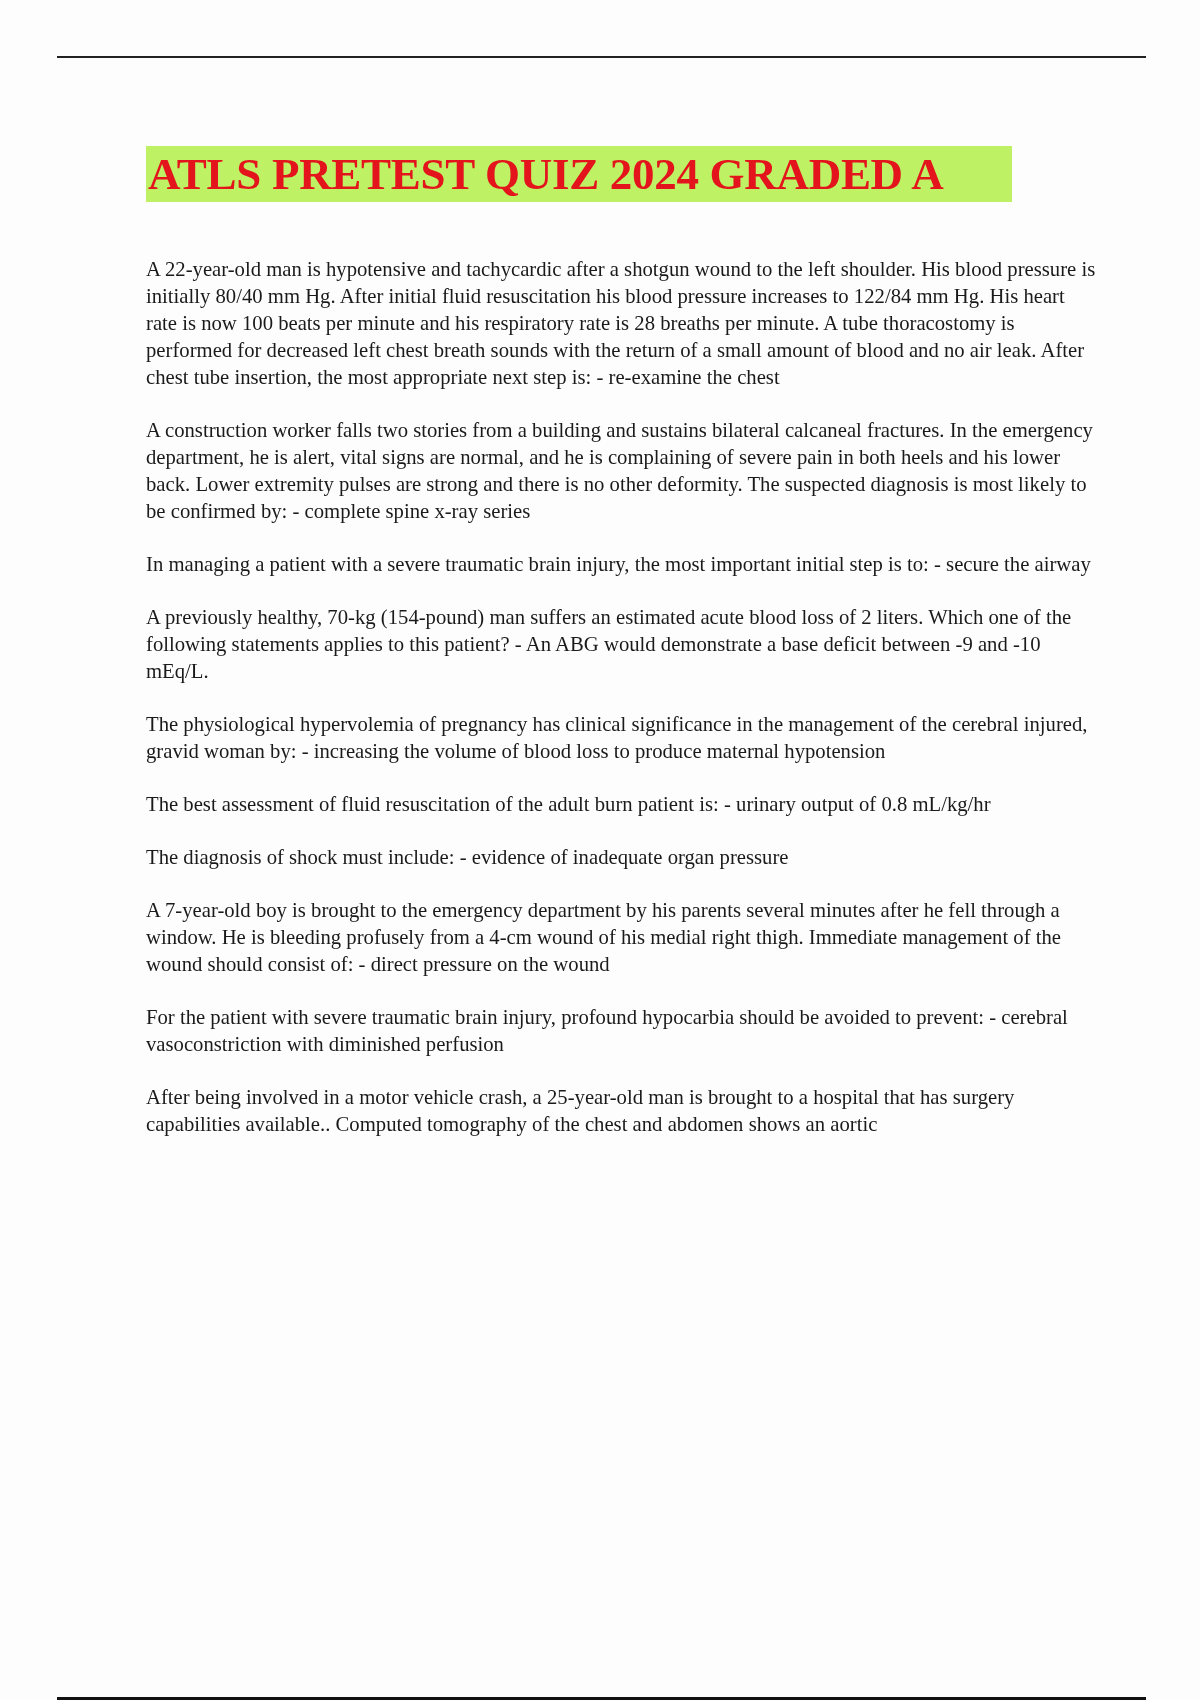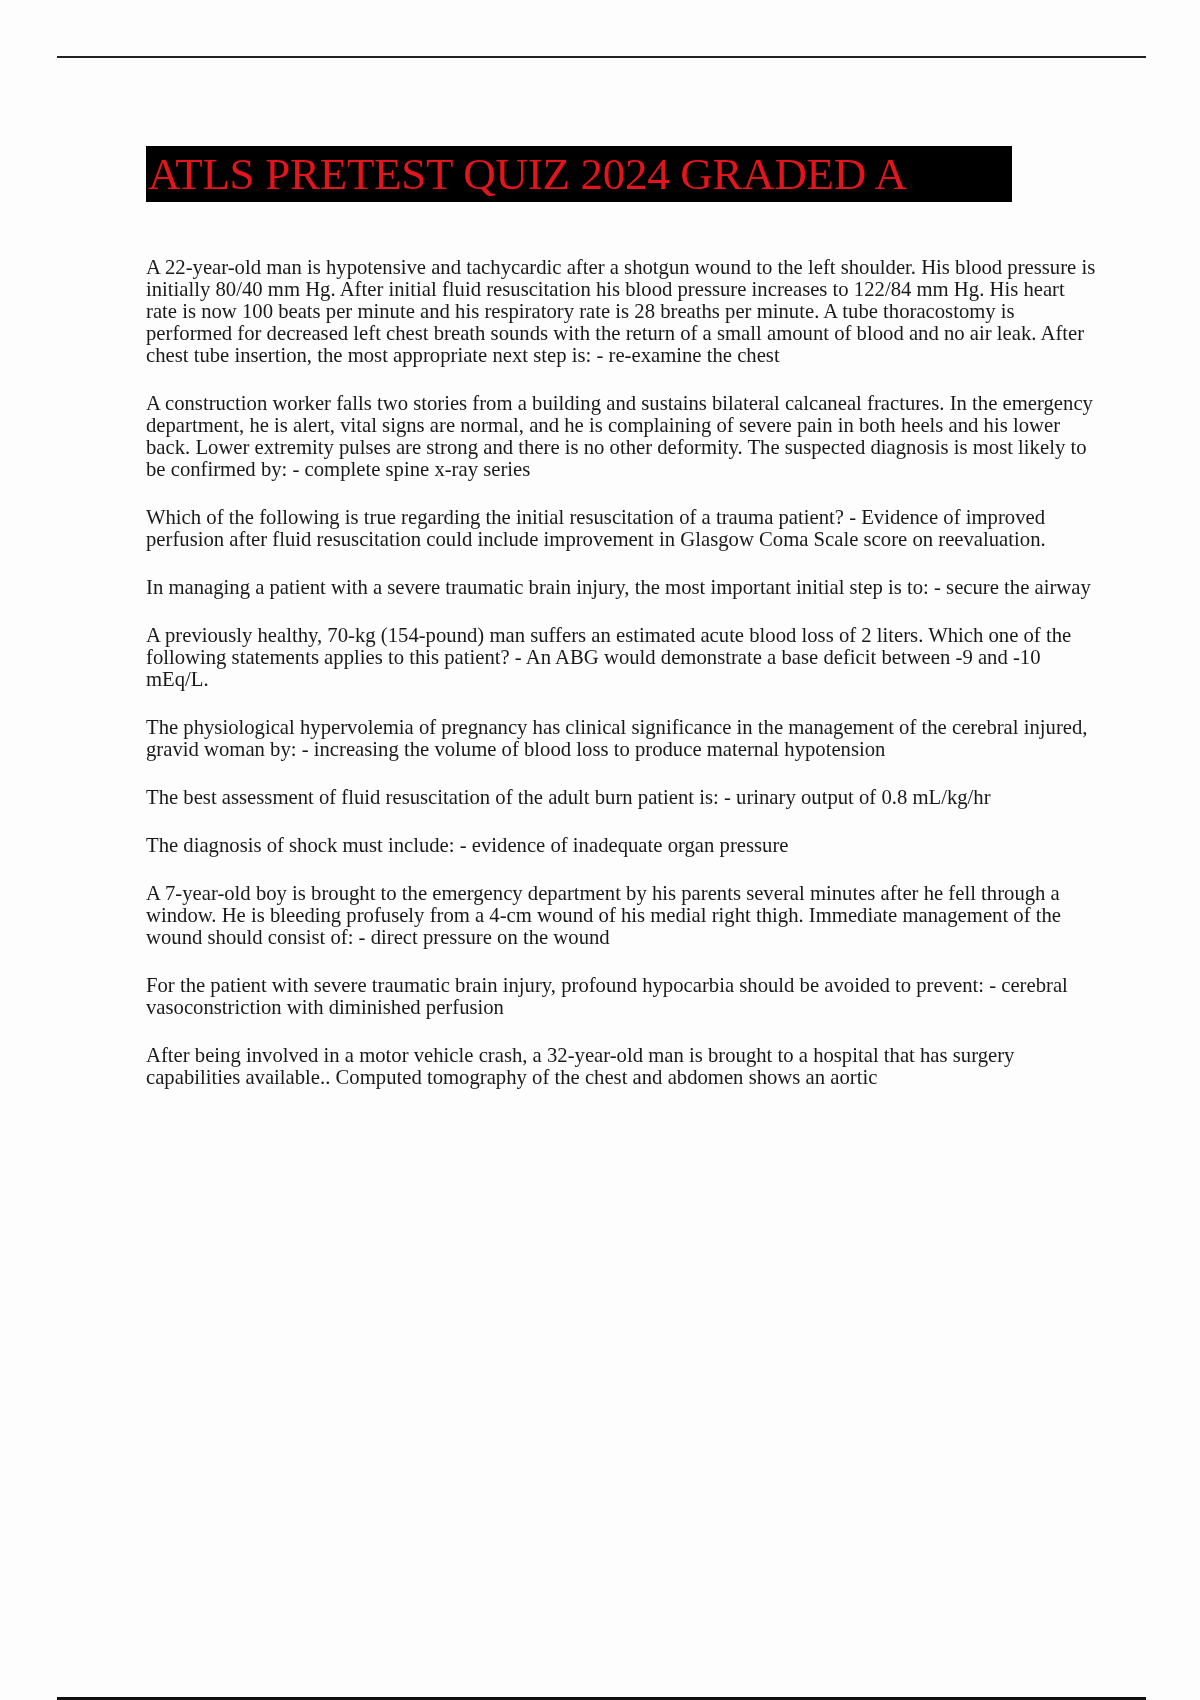--- a/index.html
+++ b/index.html
@@ -10,50 +10,49 @@
     color: #1a1a1a;
   }
   .rule-top {
     position: absolute; left: 57px; top: 56px; width: 1089px; height: 2px; background: #222;
   }
   .rule-bottom {
     position: absolute; left: 57px; top: 1697px; width: 1089px; height: 3px; background: #111;
   }
   .title {
     position: absolute; left: 146px; top: 146px; width: 864px; height: 56px;
-    background: #000000;
+    background: #bef264;
     color: #e3141b;
-    font-weight: normal;
+    font-weight: bold;
     font-size: 45px; line-height: 56px;
     letter-spacing: -0.3px;
     white-space: nowrap; overflow: hidden;
     padding-left: 2px;
   }
   .content {
     position: absolute; left: 146px; top: 256px; width: 950px;
   }
   .qa {
-    font-size: 20.7px; line-height: 22px;
+    font-size: 20.7px; line-height: 27px;
     margin: 0 0 26px 0;
   }
 </style>
 </head>
 <body>
 
 <div class="rule-top"></div>
 
 <div class="title">ATLS PRETEST QUIZ 2024 GRADED A</div>
 
 <div class="content">
   <p class="qa">A 22-year-old man is hypotensive and tachycardic after a shotgun wound to the left shoulder. His blood pressure is initially 80/40 mm Hg. After initial fluid resuscitation his blood pressure increases to 122/84 mm Hg. His heart rate is now 100 beats per minute and his respiratory rate is 28 breaths per minute. A tube thoracostomy is performed for decreased left chest breath sounds with the return of a small amount of blood and no air leak. After chest tube insertion, the most appropriate next step is: - re-examine the chest</p>
   <p class="qa">A construction worker falls two stories from a building and sustains bilateral calcaneal fractures. In the emergency department, he is alert, vital signs are normal, and he is complaining of severe pain in both heels and his lower back. Lower extremity pulses are strong and there is no other deformity. The suspected diagnosis is most likely to be confirmed by: - complete spine x-ray series</p>
-  <p class="qa">Which of the following is true regarding the initial resuscitation of a trauma patient? - Evidence of improved perfusion after fluid resuscitation could include improvement in Glasgow Coma Scale score on reevaluation.</p>
   <p class="qa">In managing a patient with a severe traumatic brain injury, the most important initial step is to: - secure the airway</p>
   <p class="qa">A previously healthy, 70-kg (154-pound) man suffers an estimated acute blood loss of 2 liters. Which one of the following statements applies to this patient? - An ABG would demonstrate a base deficit between -9 and -10 mEq/L.</p>
   <p class="qa">The physiological hypervolemia of pregnancy has clinical significance in the management of the cerebral injured, gravid woman by: - increasing the volume of blood loss to produce maternal hypotension</p>
   <p class="qa">The best assessment of fluid resuscitation of the adult burn patient is: - urinary output of 0.8 mL/kg/hr</p>
   <p class="qa">The diagnosis of shock must include: - evidence of inadequate organ pressure</p>
   <p class="qa">A 7-year-old boy is brought to the emergency department by his parents several minutes after he fell through a window. He is bleeding profusely from a 4-cm wound of his medial right thigh. Immediate management of the wound should consist of: - direct pressure on the wound</p>
   <p class="qa">For the patient with severe traumatic brain injury, profound hypocarbia should be avoided to prevent: - cerebral vasoconstriction with diminished perfusion</p>
-  <p class="qa">After being involved in a motor vehicle crash, a 32-year-old man is brought to a hospital that has surgery capabilities available.. Computed tomography of the chest and abdomen shows an aortic</p>
+  <p class="qa">After being involved in a motor vehicle crash, a 25-year-old man is brought to a hospital that has surgery capabilities available.. Computed tomography of the chest and abdomen shows an aortic</p>
 </div>
 
 <div class="rule-bottom"></div>
 
 </body></html>

